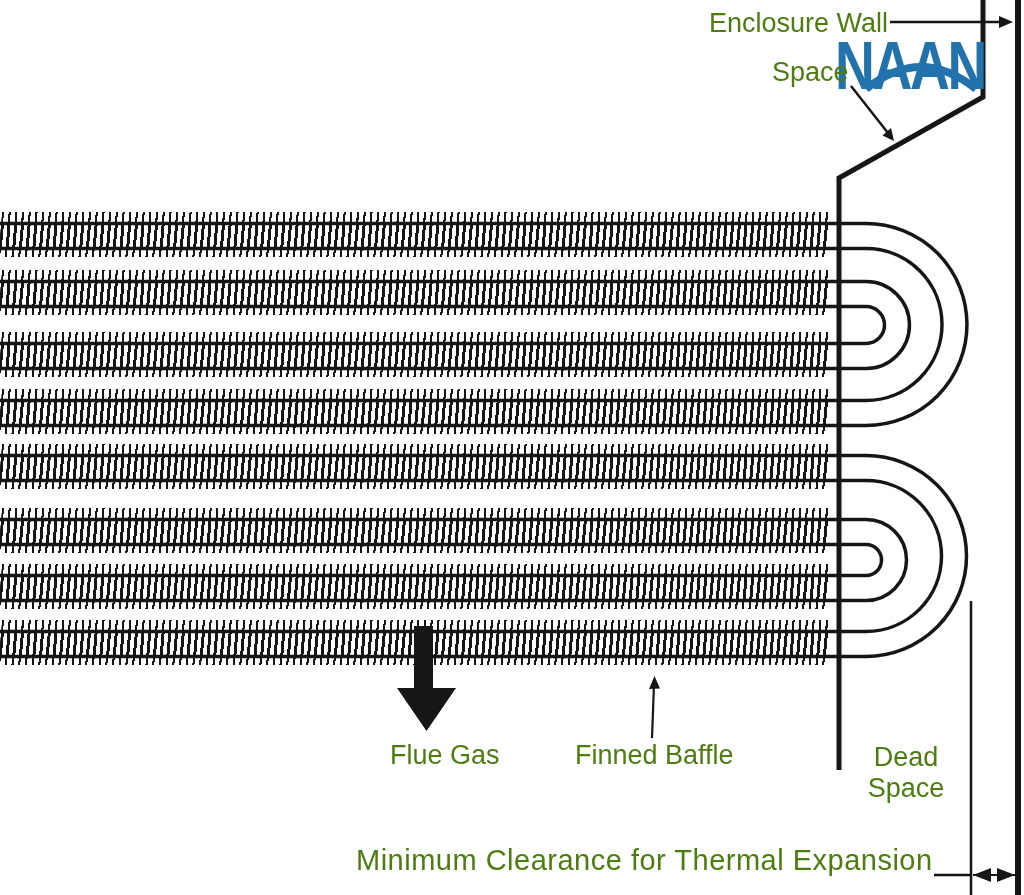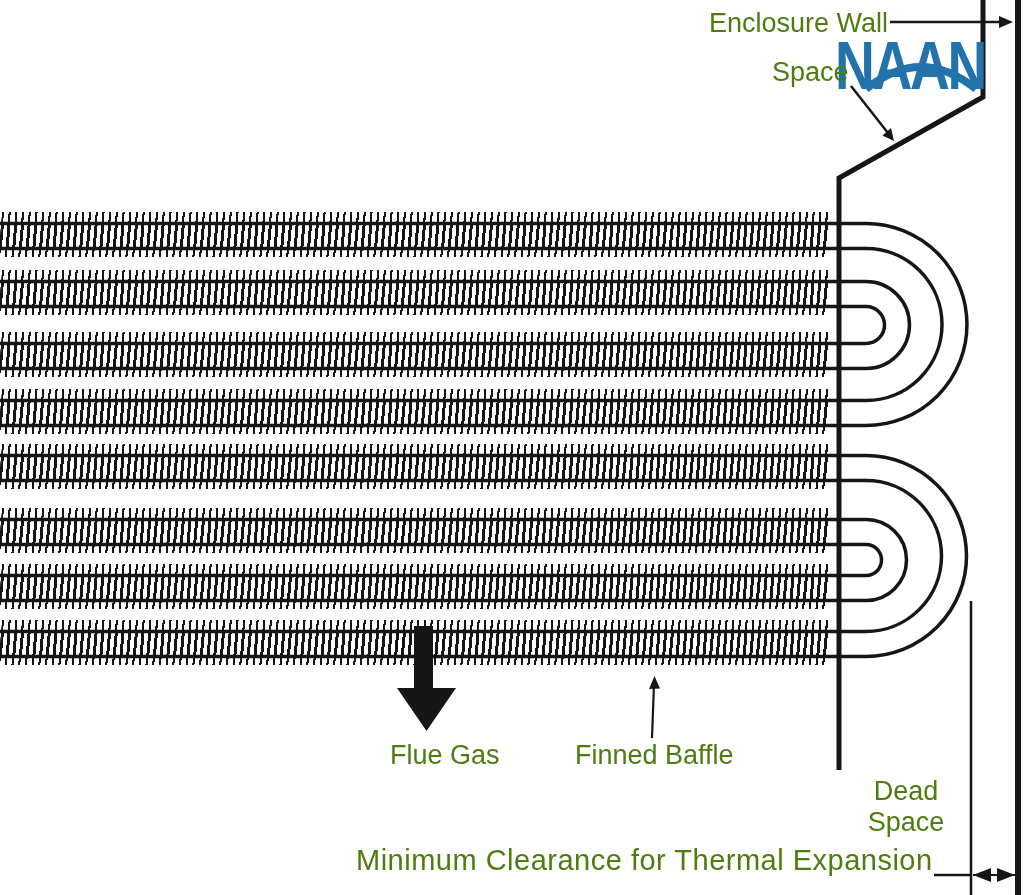--- a/index.html
+++ b/index.html
@@ -40,21 +40,21 @@
     color:#4d7c0f;
     font-size:27px;
     line-height:1.15;
     white-space:nowrap;
     z-index:4;
   }
   .lbl-enclosure{left:709px;top:8px;}
   .lbl-baffle{left:772px;top:57px;}
   .lbl-flue{left:364px;top:740px;margin-left:26px;}
   .lbl-finned{left:575px;top:740px;}
-  .lbl-dead{left:856px;top:776px;width:100px;text-align:center;white-space:normal;}
+  .lbl-dead{left:856px;top:742px;width:100px;text-align:center;white-space:normal;}
   .lbl-clearance{left:356px;top:844px;font-size:29px;letter-spacing:0.5px;}
 
   
   .logo{
     position:absolute;left:835px;top:31px;width:210px;height:80px;
     z-index:3;
   }
   .logo .logo-text{
     display:inline-block;
     font-size:69px;

